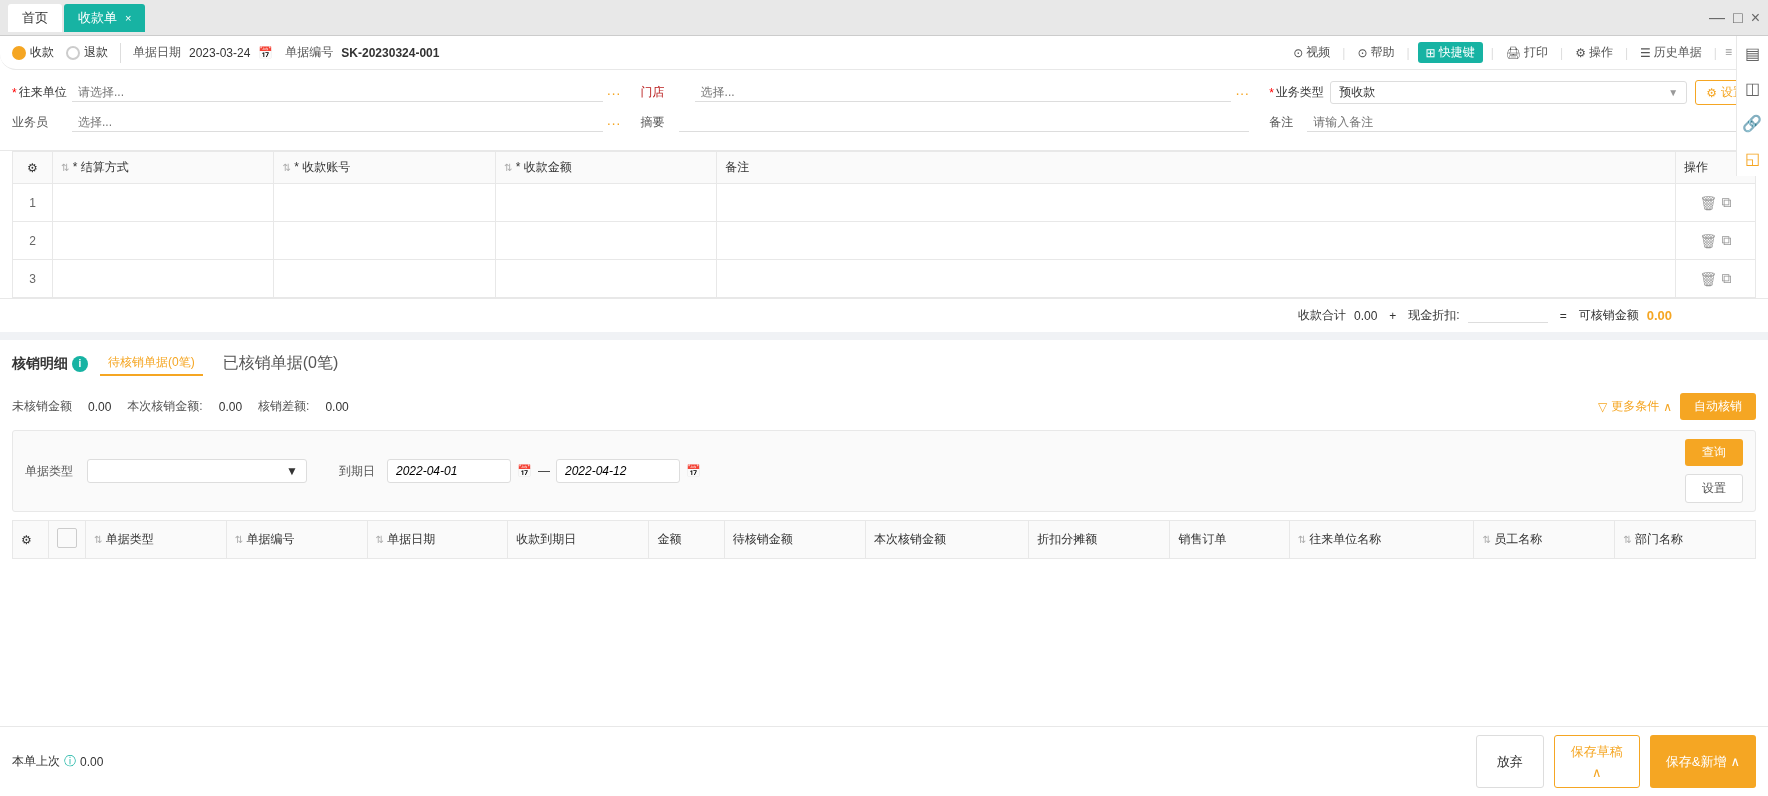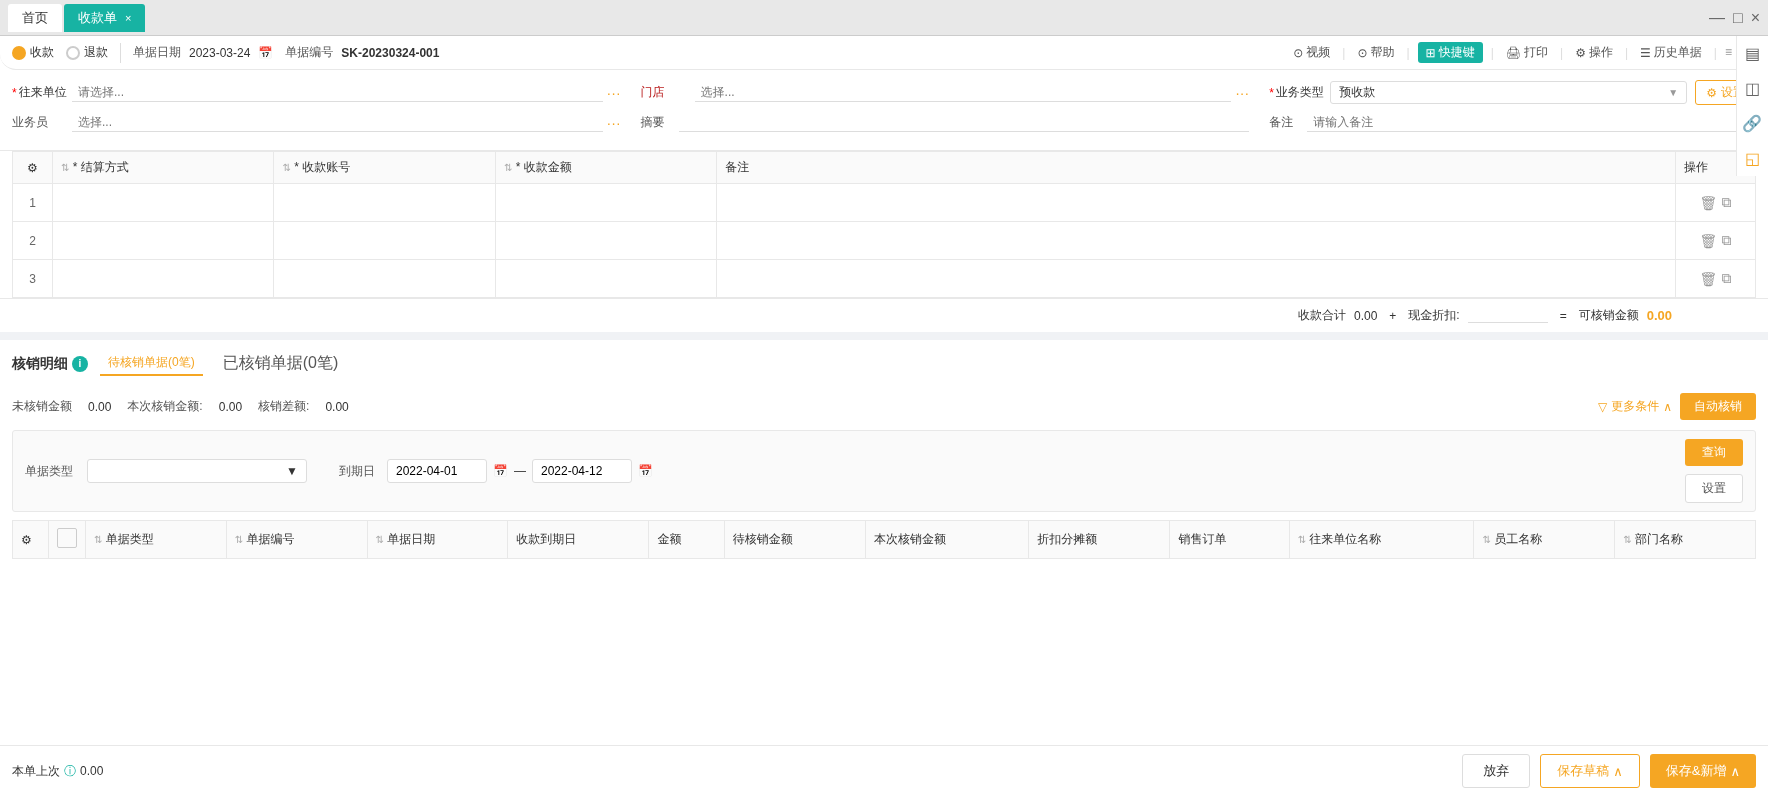--- a/index.html
+++ b/index.html
@@ -78,37 +78,37 @@
     .info-icon { width: 16px; height: 16px; border-radius: 50%; background: #17b3a3; color: #fff; display: inline-flex; align-items: center; justify-content: center; font-size: 10px; cursor: pointer; }
     .tab-link { color: #f5a623; cursor: pointer; font-size: 12px; padding: 3px 8px; border-bottom: 2px solid #f5a623; }
     .tab-link-inactive { color: #555; cursor: pointer; font-size: 16px; padding: 3px 8px; }
     .verif-stats { display: flex; align-items: center; gap: 16px; margin-bottom: 10px; font-size: 12px; color: #555; }
     .filter-btn { display: flex; align-items: center; gap: 4px; color: #f5a623; cursor: pointer; font-size: 12px; }
     .auto-btn { background: #f5a623; color: #fff; border: none; padding: 5px 14px; border-radius: 3px; cursor: pointer; font-size: 12px; margin-left: auto; }
 
     
     .filter-row { display: flex; align-items: center; gap: 12px; padding: 8px 0; font-size: 12px; }
     .filter-select { display: flex; align-items: center; border: 1px solid #ddd; padding: 4px 8px; border-radius: 3px; background: #fff; cursor: pointer; min-width: 160px; justify-content: space-between; font-size: 12px; }
-    .filter-input { border: 1px solid #ddd; padding: 4px 8px; border-radius: 3px; font-size: 12px; width: 100px; }
+    .filter-input { border: 1px solid #ddd; padding: 4px 8px; border-radius: 3px; font-size: 12px; width: 124px; font-style: italic; }
     .date-range { display: flex; align-items: center; gap: 6px; }
     .query-btn { background: #f5a623; color: #fff; border: none; padding: 5px 16px; border-radius: 3px; cursor: pointer; font-size: 12px; }
     .settings-btn2 { background: #fff; color: #555; border: 1px solid #ddd; padding: 5px 16px; border-radius: 3px; cursor: pointer; font-size: 12px; }
 
     
     .bottom-table { width: 100%; border-collapse: collapse; font-size: 12px; }
     .bottom-table th { background: #fafafa; border: 1px solid #e8e8e8; padding: 7px 8px; text-align: left; color: #333; font-weight: normal; white-space: nowrap; }
     .sort-icon { color: #aaa; font-size: 10px; cursor: pointer; }
 
     
     .footer { display: flex; align-items: center; padding: 8px 12px; border-top: 1px solid #e8e8e8; background: #fff; position: fixed; bottom: 0; left: 0; right: 0; }
     .footer-info { font-size: 12px; color: #333; display: flex; align-items: center; gap: 4px; }
     .footer-info .info-icon2 { color: #17b3a3; cursor: pointer; }
     .footer-actions { margin-left: auto; display: flex; gap: 10px; }
     .btn-abandon { background: #fff; color: #333; border: 1px solid #ddd; padding: 7px 20px; border-radius: 3px; cursor: pointer; font-size: 13px; }
-    .btn-save-draft { background: #fff; color: #f5a623; border: 1px solid #f5a623; padding: 7px 16px; border-radius: 3px; cursor: pointer; font-size: 13px; display: flex; align-items: center; gap: 4px; }
+    .btn-save-draft { background: #fff; color: #f5a623; border: 1px solid #f5a623; padding: 7px 16px; border-radius: 3px; cursor: pointer; font-size: 13px; display: flex; align-items: center; gap: 4px; flex-direction: column; }
     .btn-save-new { background: #f5a623; color: #fff; border: none; padding: 7px 16px; border-radius: 3px; cursor: pointer; font-size: 13px; display: flex; align-items: center; gap: 4px; }
 
     
     .right-sidebar { position: fixed; right: 0; top: 36px; width: 32px; background: #fff; border-left: 1px solid #e8e8e8; display: flex; flex-direction: column; align-items: center; padding: 8px 0; gap: 16px; }
     .sidebar-icon { cursor: pointer; color: #666; font-size: 16px; }
     .sidebar-icon.active { color: #f5a623; }
 
     .checkbox-cell { width: 20px; height: 20px; border: 1px solid #ccc; border-radius: 2px; display: inline-block; }
     
     .verif-header-row { display: flex; align-items: center; width: 100%; }

